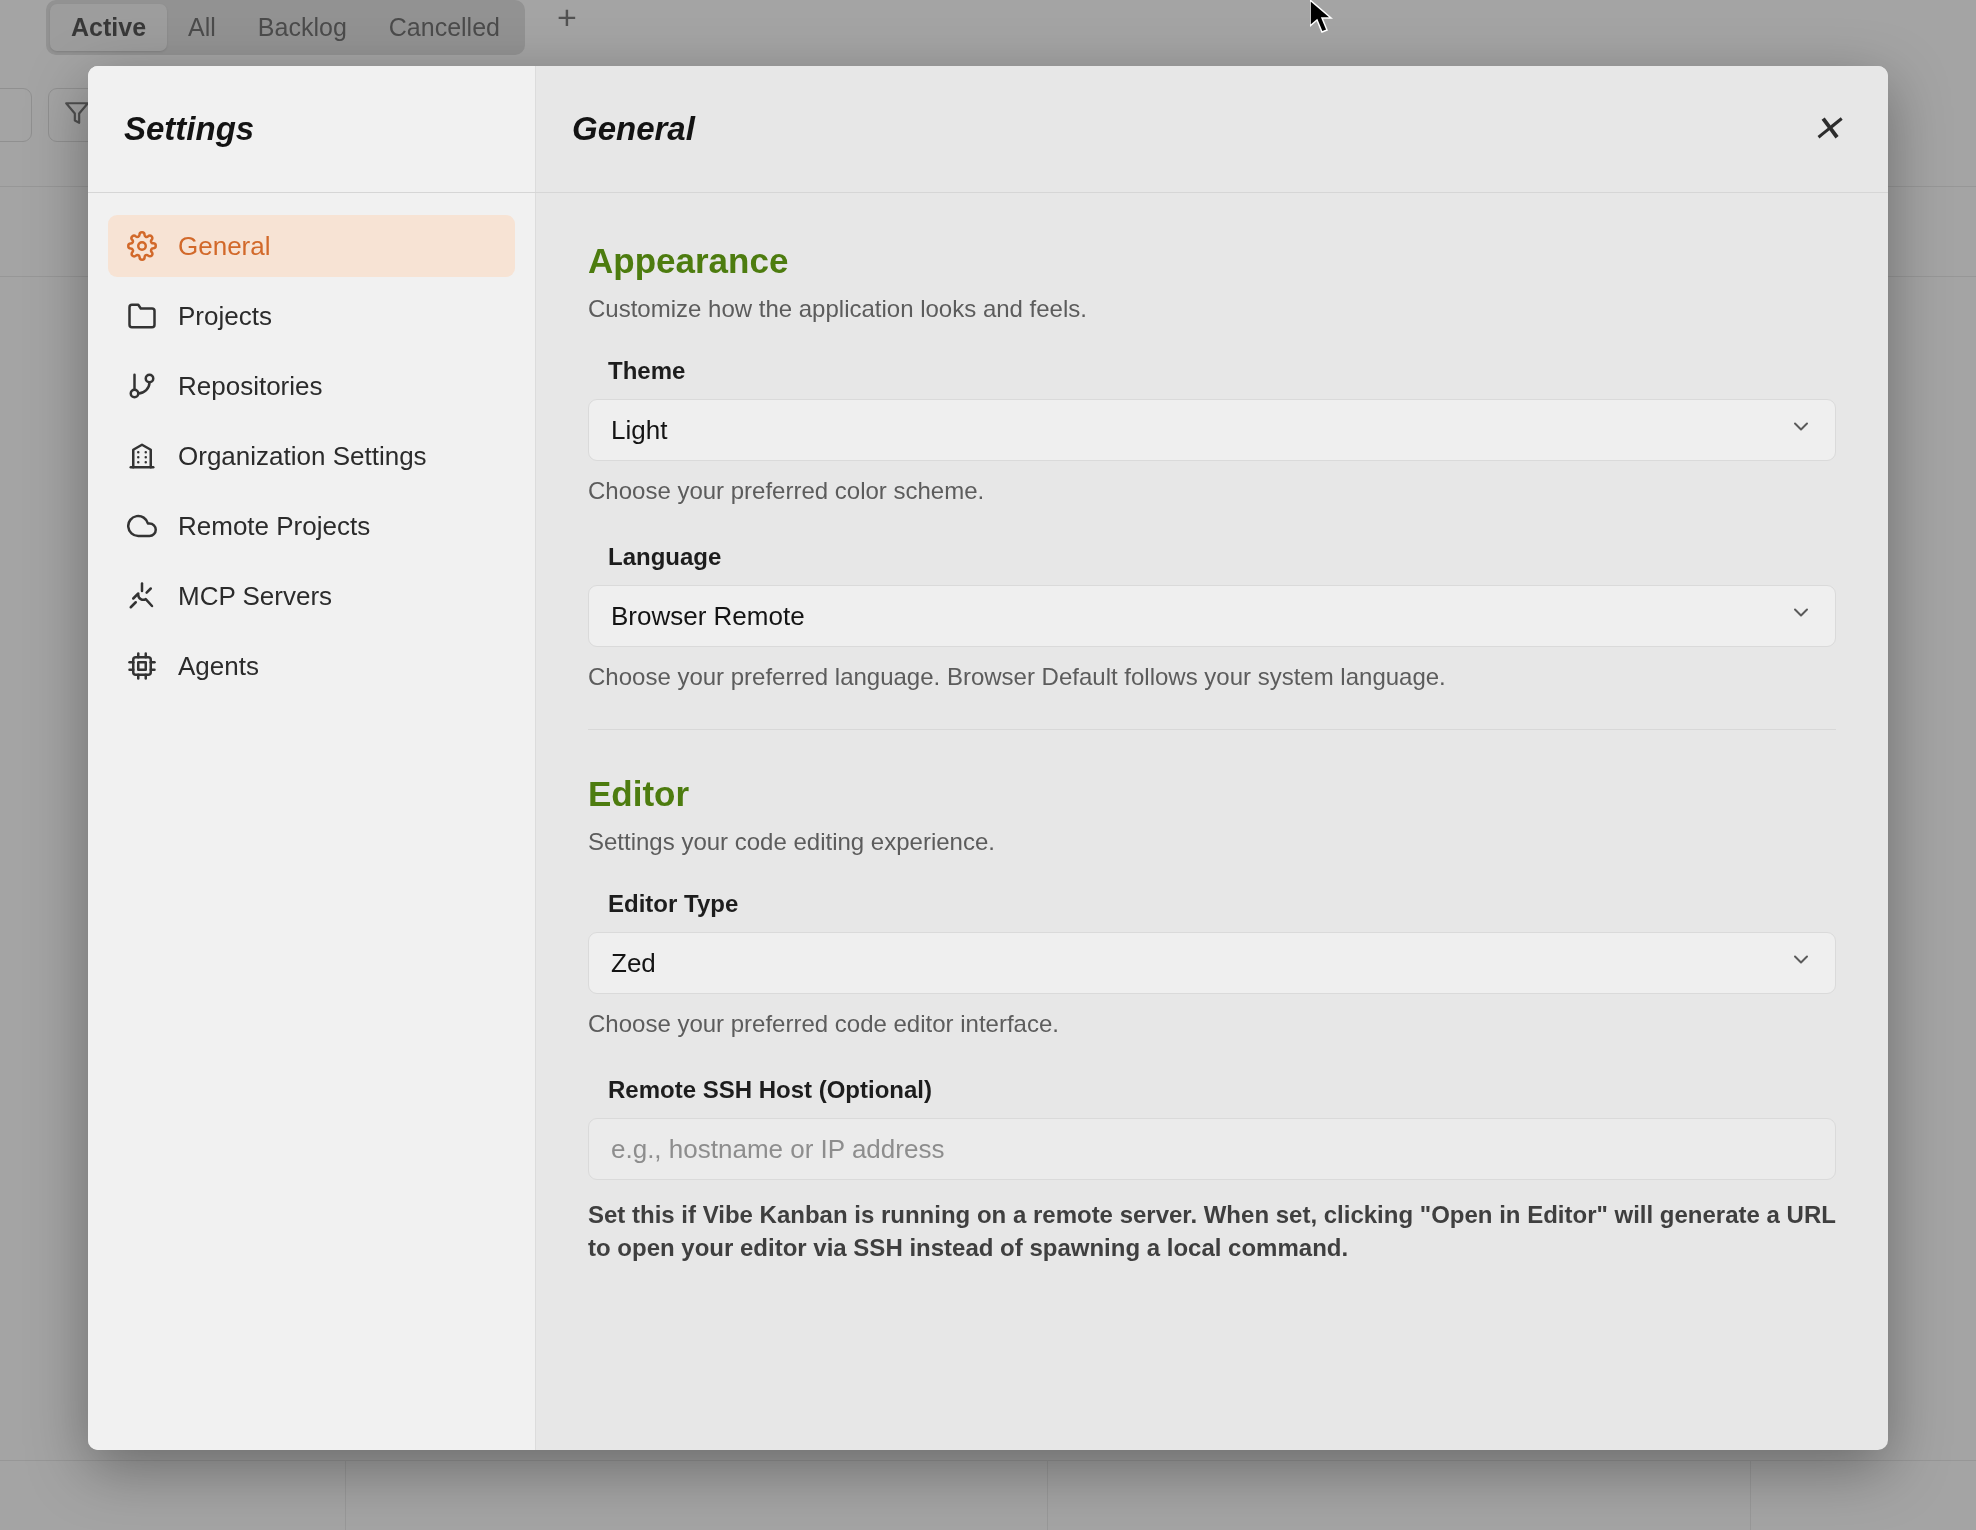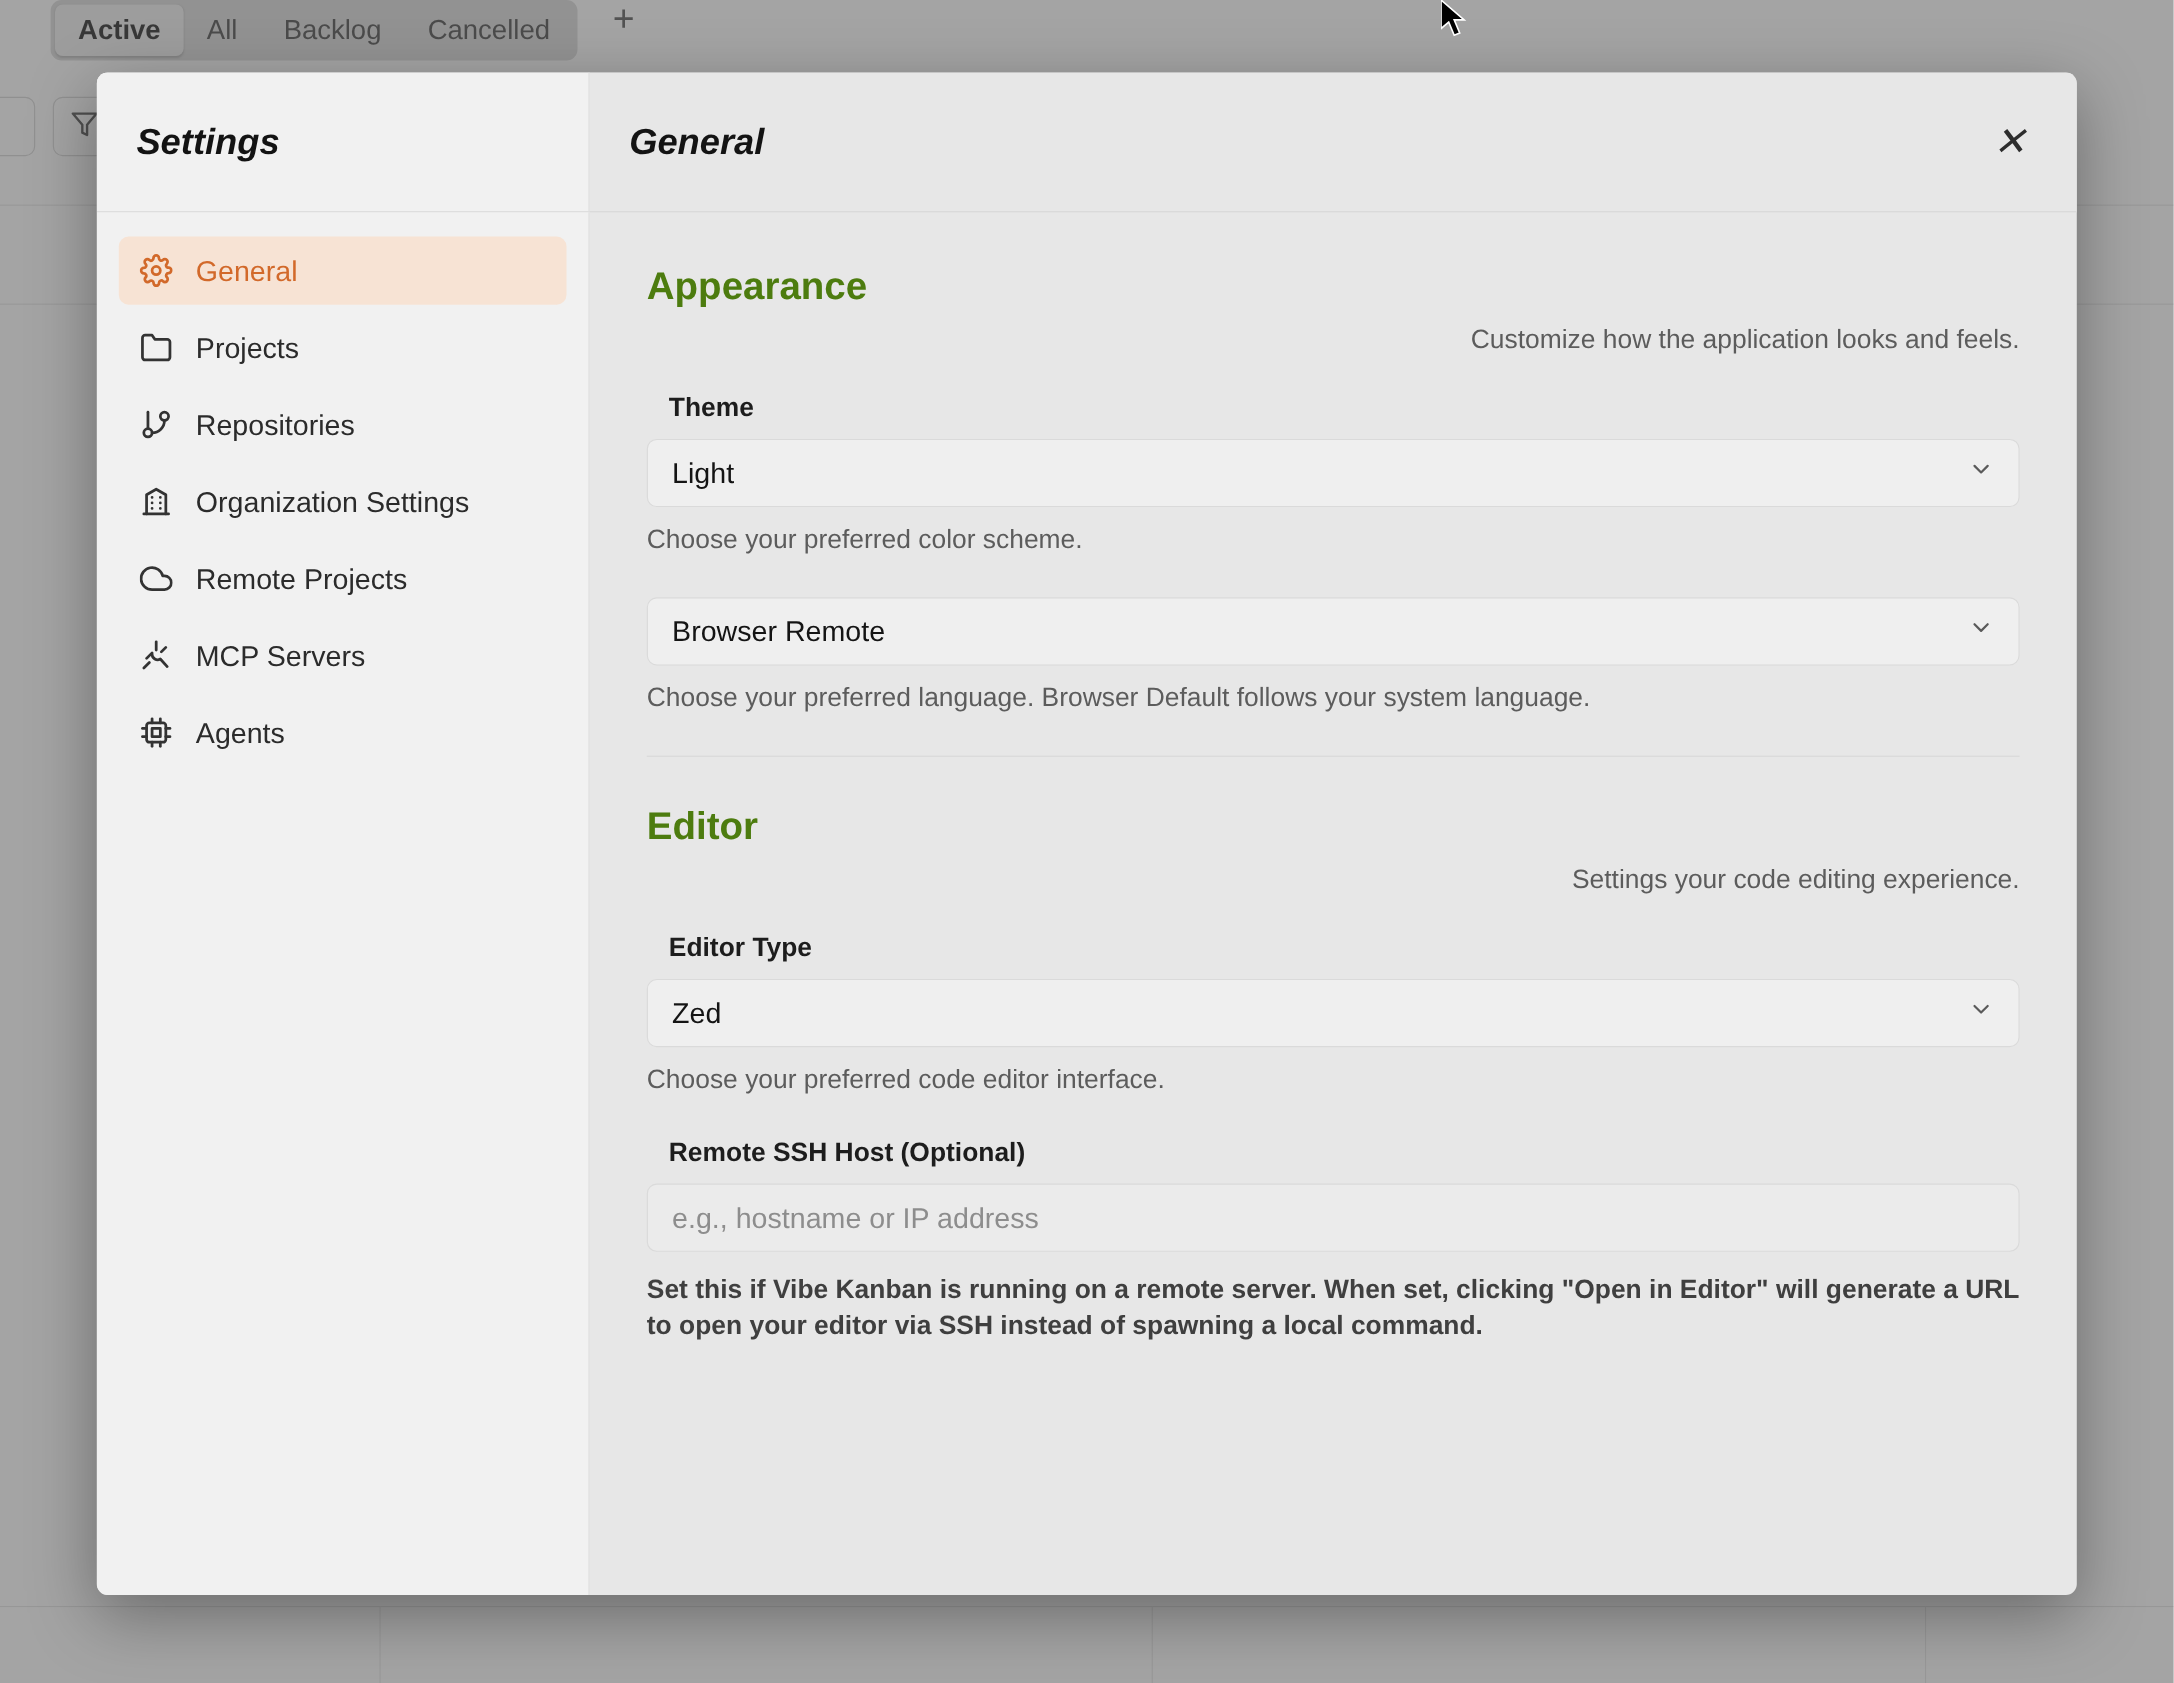--- a/index.html
+++ b/index.html
@@ -244,21 +244,20 @@
   .sec-title {
     font-size: 35px;
     font-weight: bold;
     color: #4d7c0f;
     margin: 0 0 14px 0;
   }
   .sec-sub {
     font-size: 24px;
     color: #5c5c5c;
     margin: 0 0 34px 0;
-    text-align: right;
   }
   .field-label {
     font-size: 24px;
     font-weight: bold;
     color: #1d1d1d;
     margin-bottom: 14px;
     margin-left: 20px;
   }
   .select {
     position: relative;
@@ -465,20 +464,21 @@
       <div class="select">
         <span>Light</span>
         <span class="chev">
           <svg width="24" height="24" viewBox="0 0 24 24" fill="none" stroke="#5a5a5a" stroke-width="2" stroke-linecap="round" stroke-linejoin="round">
               <polyline points="6 9 12 15 18 9"></polyline>
             </svg>
         </span>
       </div>
       <div class="hint">Choose your preferred color scheme.</div>
 
+      <div class="field-label">Language</div>
       <div class="select">
         <span>Browser Remote</span>
         <span class="chev">
           <svg width="24" height="24" viewBox="0 0 24 24" fill="none" stroke="#5a5a5a" stroke-width="2" stroke-linecap="round" stroke-linejoin="round">
               <polyline points="6 9 12 15 18 9"></polyline>
             </svg>
         </span>
       </div>
       <div class="hint">Choose your preferred language. Browser Default follows your system language.</div>
 

